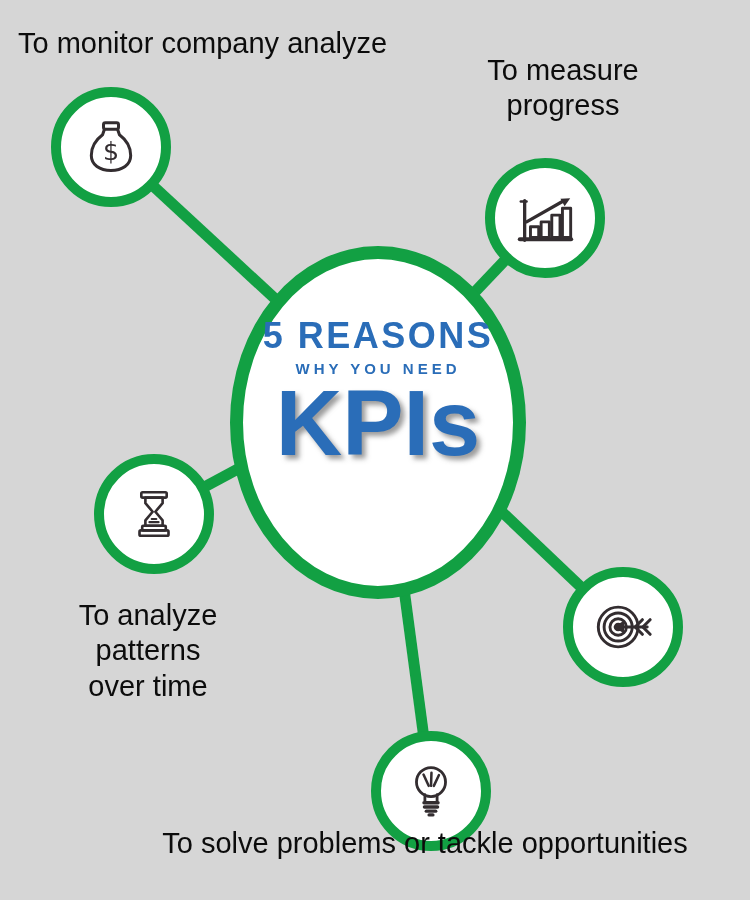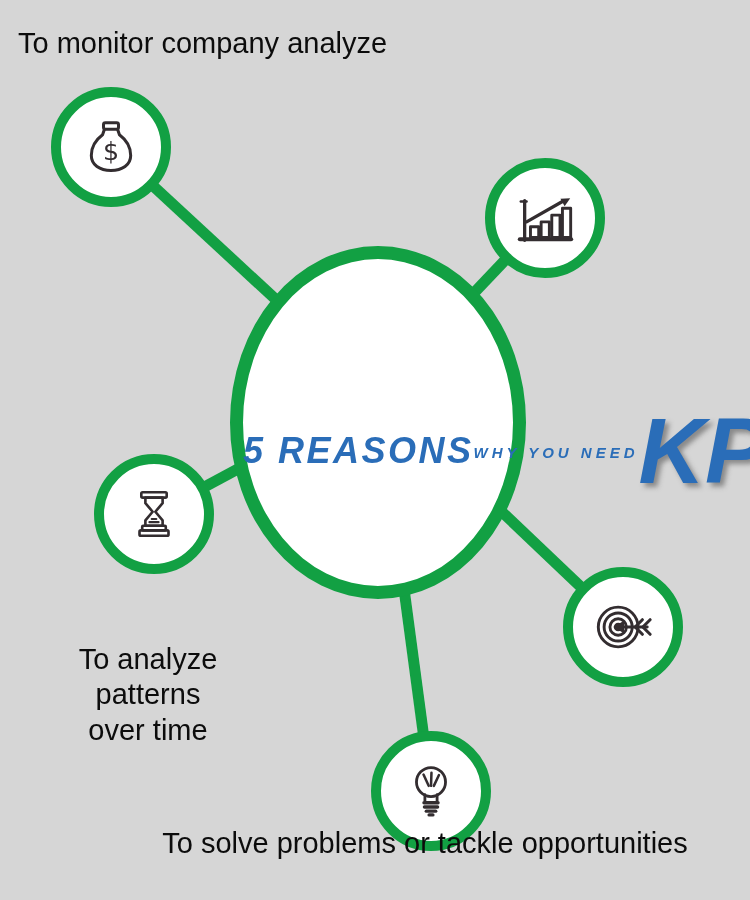--- a/index.html
+++ b/index.html
@@ -11,45 +11,44 @@
   .connectors{position:absolute;left:0;top:0;width:750px;height:900px;}
   .connectors line{stroke:var(--green,#12a043);stroke-width:11;}
   .sat{
     position:absolute;width:100px;height:100px;border-radius:50%;
     background:#ffffff;border:10px solid var(--green,#12a043);
     display:flex;align-items:center;justify-content:center;
   }
   .hub{
     position:absolute;left:230px;top:246px;width:270px;height:270px;border-radius:50%;
     background:#ffffff;border:13px solid var(--green,#12a043);
-    display:flex;flex-direction:row;align-items:center;
+    display:flex;flex-direction:column;align-items:center;
     padding-top:57px;box-sizing:content-box;
     text-align:center;
-    font-style:italic;
   }
   .hub-l1{
     font-size:36px;font-weight:bold;letter-spacing:2.5px;line-height:1.1;
     color:var(--blue,#2a6db8);white-space:nowrap;
   }
   .hub-l2{
     font-size:15px;font-weight:bold;letter-spacing:4px;margin-top:5px;line-height:1.1;
     color:var(--blue,#2a6db8);white-space:nowrap;
   }
   .hub-l3{
     font-size:92px;font-weight:bold;line-height:1;margin-top:0;
     color:var(--blue,#2a6db8);
     text-shadow:4px 4px 5px rgba(75,75,75,0.55);
   }
   .label{
     position:absolute;font-size:29px;color:var(--text,#0c0c0c);
     white-space:pre-line;line-height:1.22;
   }
   .label-monitor{left:18px;top:26px;white-space:nowrap;}
   .label-measure{left:443px;top:53px;width:240px;text-align:center;}
-  .label-analyze{left:38px;top:598px;width:220px;text-align:center;margin-top:44px;}
+  .label-analyze{left:38px;top:598px;width:220px;text-align:center;}
   .label-adjust{left:498px;top:699px;width:252px;text-align:center;}
   .label-solve{left:100px;top:826px;width:650px;text-align:center;white-space:nowrap;}
   .icon{color:var(--ink,#332d30);}
   .icon *{vector-effect:none;}
 </style>
 </head>
 <body>
 
 <div class="stage">
 
@@ -122,18 +121,20 @@
       <line x1="32.5" y1="12.5" x2="32" y2="26.5" stroke-width="2.7"></line>
       <line x1="40.5" y1="15" x2="35" y2="26.5" stroke-width="2.7"></line>
       <line x1="24.5" y1="44.5" x2="39.5" y2="44.5" stroke-width="3.6"></line>
       <line x1="25" y1="49" x2="39" y2="49" stroke-width="3.6"></line>
       <line x1="27" y1="53.5" x2="37" y2="53.5" stroke-width="3.6"></line>
       <line x1="30" y1="57.5" x2="34" y2="57.5" stroke-width="3.6"></line>
     </svg>
   </div>
 
   <div class="label label-monitor">To monitor company analyze</div>
+  <div class="label label-measure">To measure
+progress</div>
   <div class="label label-analyze">To analyze
 patterns
 over time</div>
   <div class="label label-solve">To solve problems or tackle opportunities</div>
 
 </div>
 
 </body></html>

